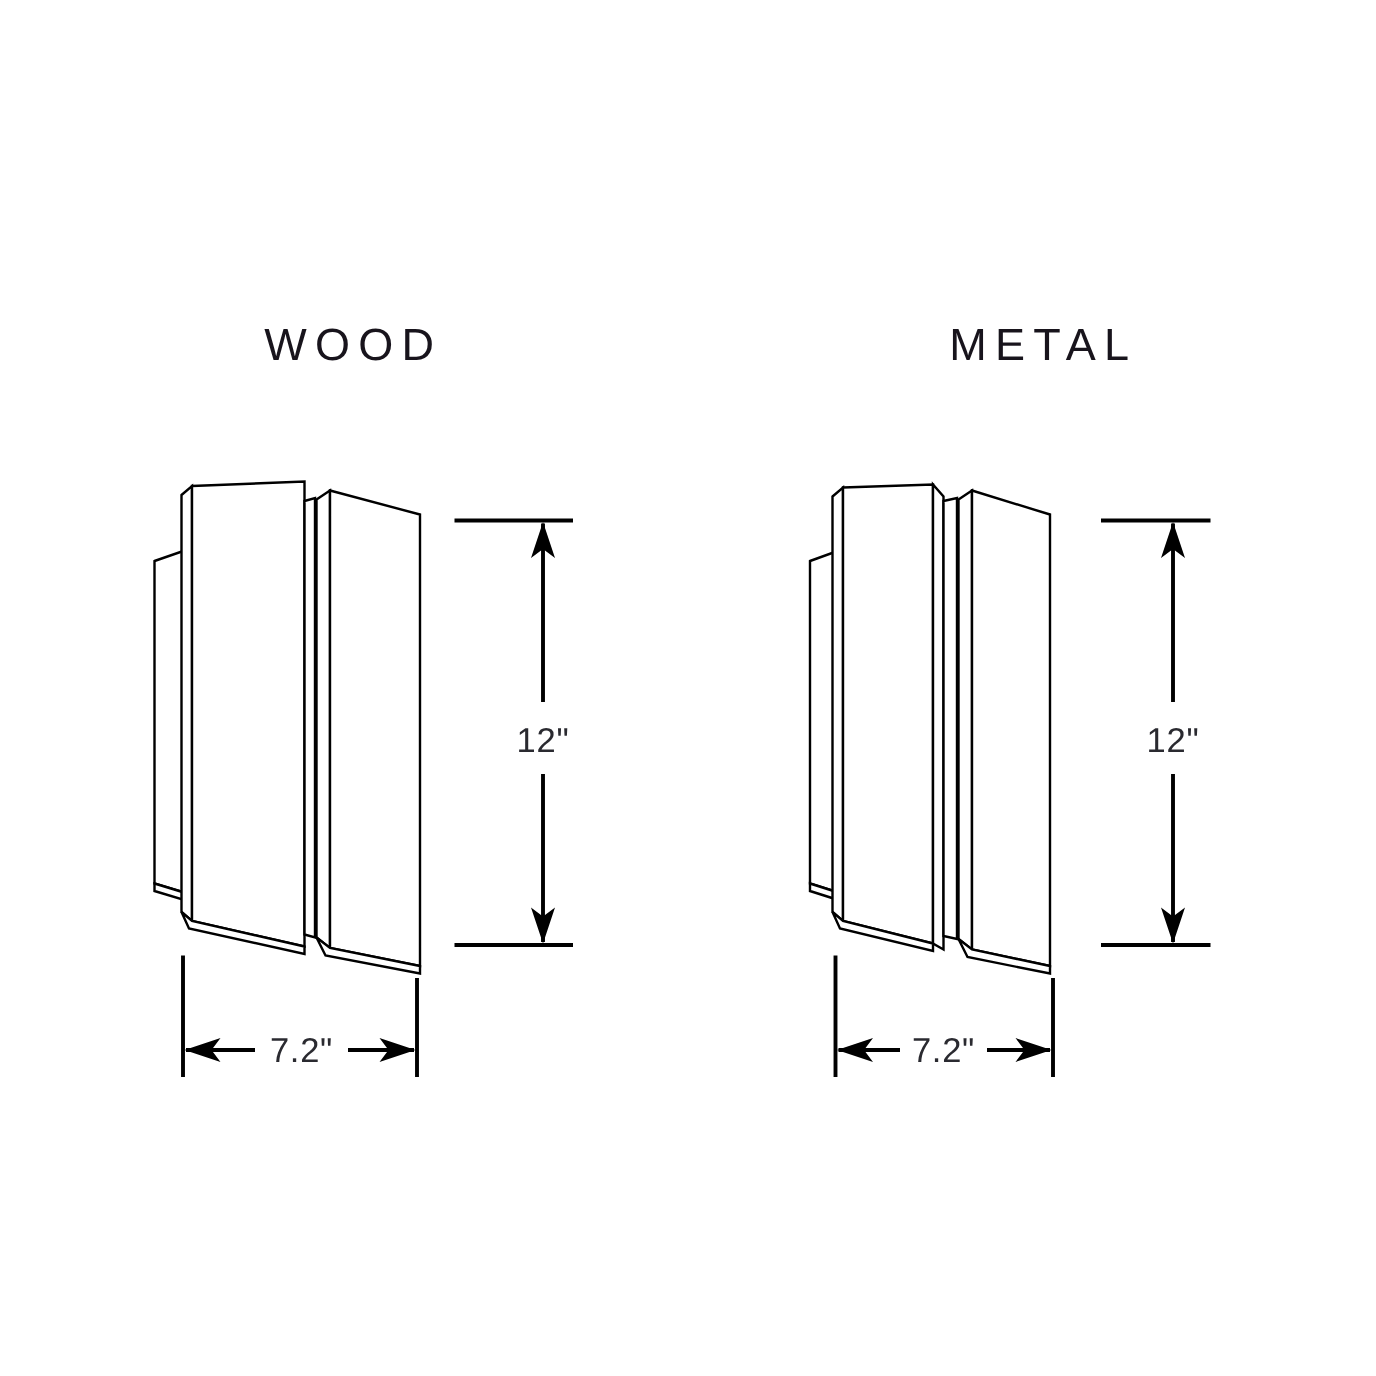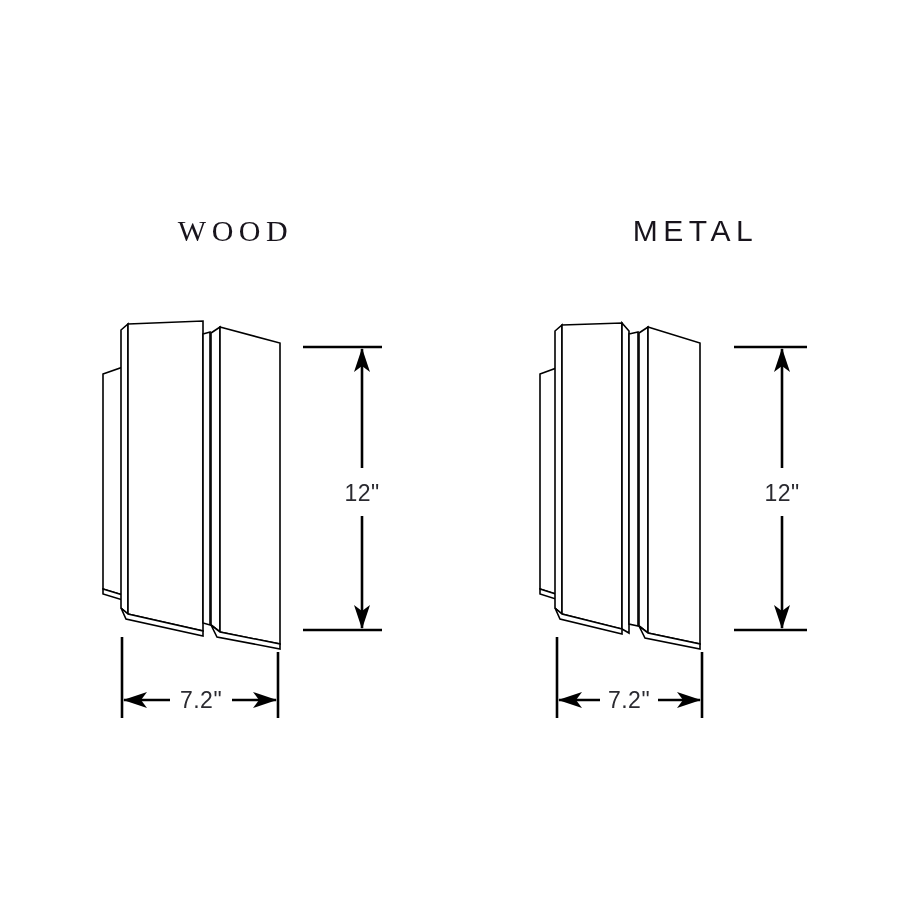--- a/index.html
+++ b/index.html
@@ -39,21 +39,21 @@
     text-align: center;
     font-family: "Liberation Sans", sans-serif;
     font-size: 30px;
     font-weight: 400;
     letter-spacing: 5.5px;
     color: #18141c;
     line-height: 1;
     white-space: nowrap;
     -webkit-font-smoothing: antialiased;
   }
-  .variant.wood  .variant-title { padding-left: 6px; font-family: Liberation Serif, serif; }
+  .variant.wood  .variant-title { padding-left: 6px; }
   .variant.metal .variant-title { padding-left: 14px; }
 
   .drawing-svg {
     position: absolute;
     left: 0;
     top: 0;
     width: 459px;
     height: 917px;
     display: block;
     overflow: visible;

